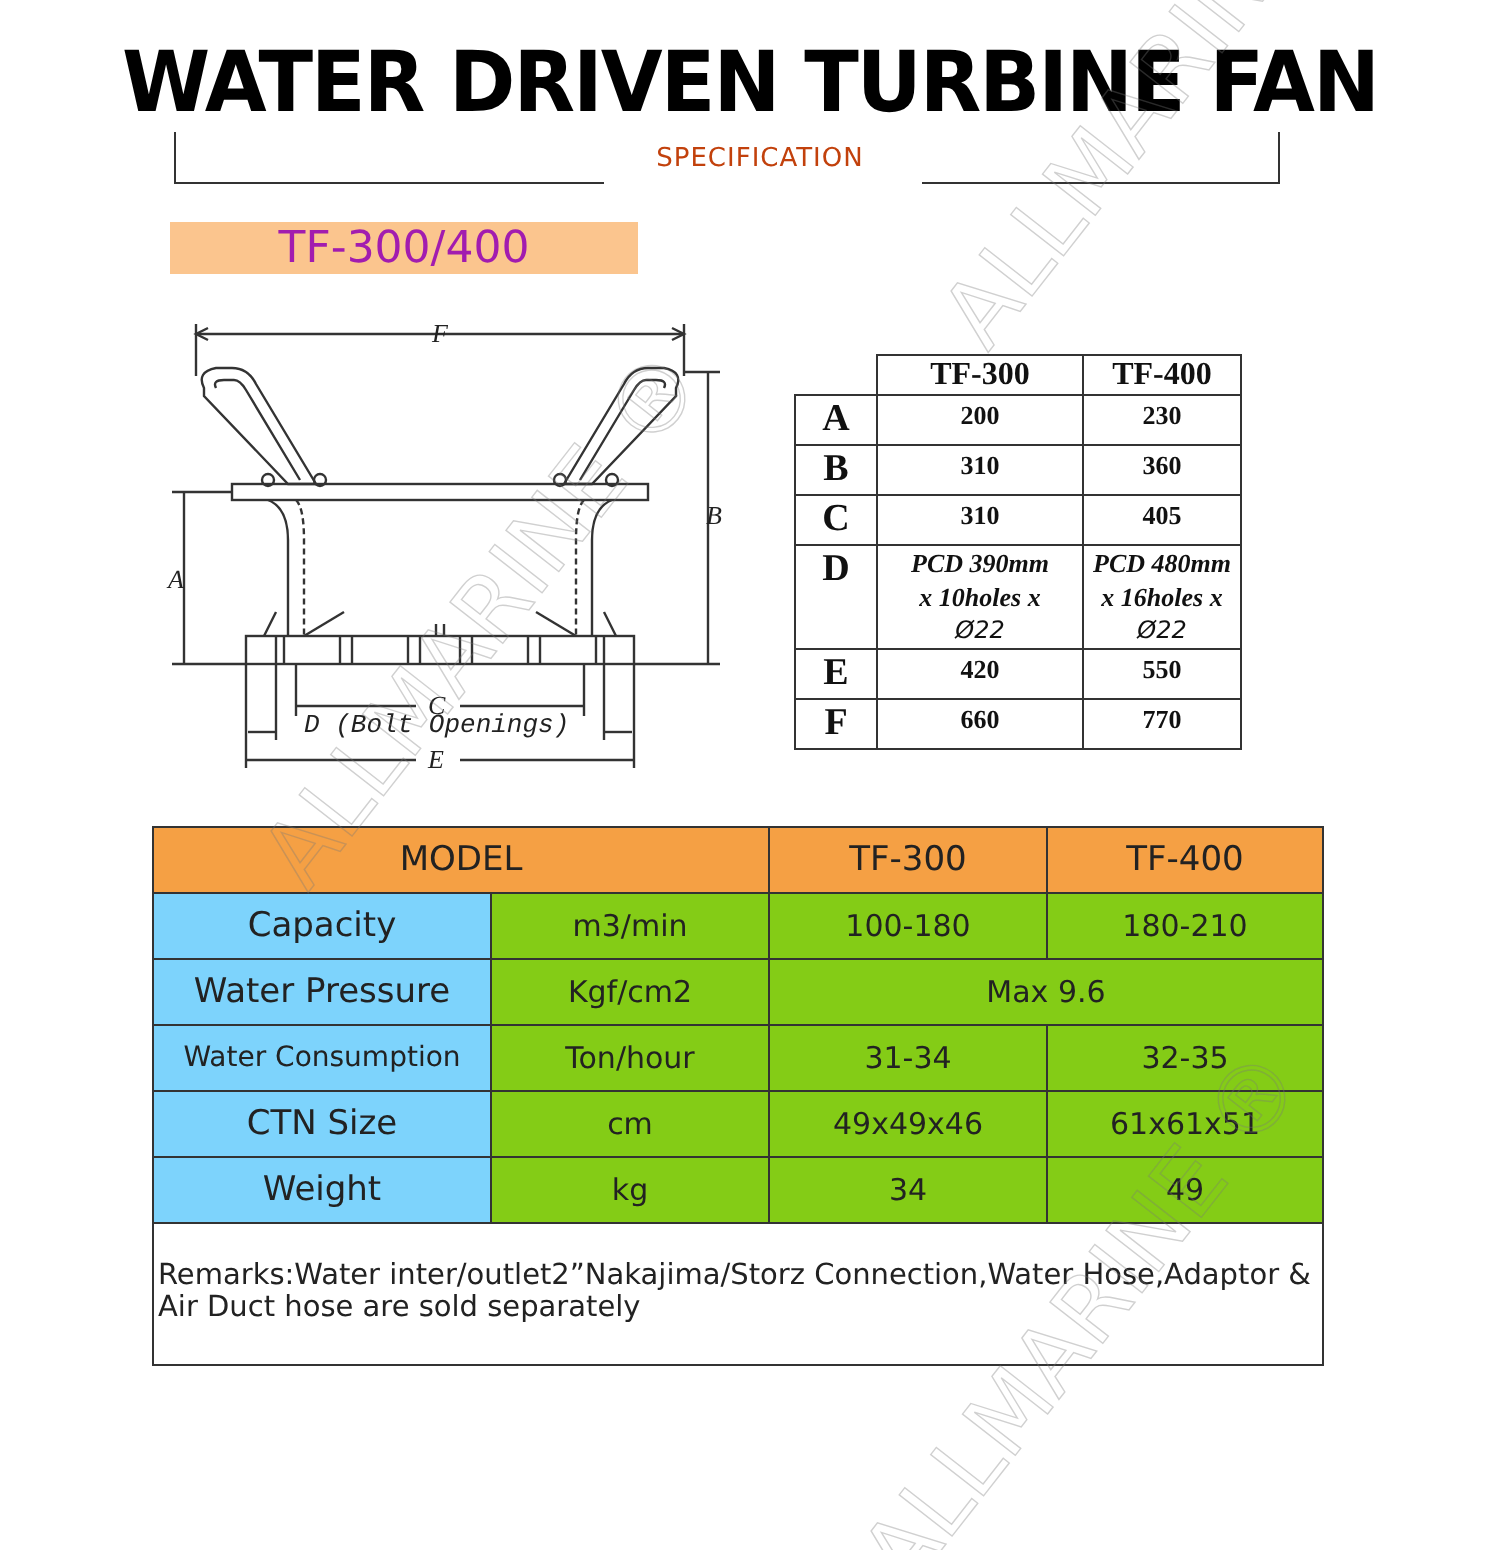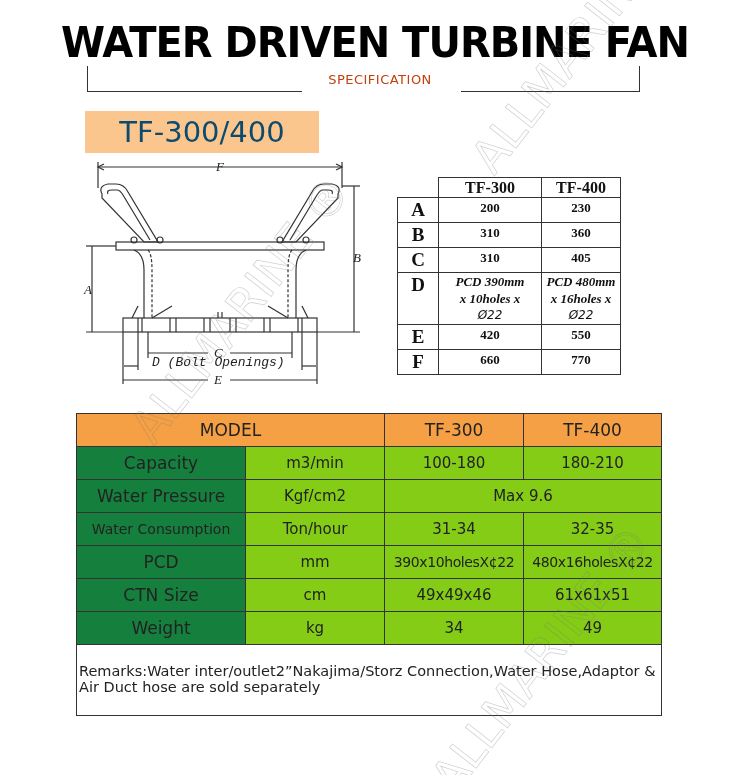--- a/index.html
+++ b/index.html
@@ -19,23 +19,23 @@
       position: absolute; left: 322px; top: 66px; width: 124px; height: 25px;
       border-right: 1.5px solid #333; border-bottom: 1.5px solid #333;
       left: 322px;
     }
     .spec-label {
       position: absolute; left: 300px; top: 72px; width: 160px; text-align: center;
       font-size: 13px; letter-spacing: 0.5px; color: #c2410c;
     }
 
     .model-box {
-      position: absolute; left: 85px; top: 111px; width: 234px; height: 42px;
+      position: absolute; left: 85px; top: 111px; width: 234px; height: 26px;
       background: #FBC58E; display: flex; align-items: center; justify-content: center;
-      font-size: 29px; color: #0c4a6e;
+      font-size: 22px; color: #a21caf;
     }
 
     .diagram { position: absolute; left: 80px; top: 158px; width: 290px; height: 232px; }
 
     .dim-table {
       position: absolute; left: 397px; top: 177px; border-collapse: collapse;
       font-family: "Liberation Serif", serif; font-size: 13px;
     }
     .dim-table td {
       border: 1.5px solid #333; text-align: center; padding: 0; vertical-align: top;
@@ -48,21 +48,21 @@
 
     .spec-table {
       position: absolute; left: 76px; top: 413px; border-collapse: collapse;
       font-family: "DejaVu Sans", sans-serif; font-size: 15px; color: #222;
     }
     .spec-table td {
       border: 1.5px solid #333; text-align: center; height: 32px; padding: 0;
       white-space: nowrap; overflow: hidden;
     }
     .spec-table tr.head td { background: #F5A044; font-size: 17px; margin-left: 36px; }
-    .spec-table td.label { background: #15803d; font-size: 17px; }
+    .spec-table td.label { background: #7dd3fc; font-size: 17px; }
     .spec-table td.label.small { font-size: 14px; }
     .spec-table td.unit, .spec-table td.val { background: #84cc16; }
     .spec-table td.val.tight { font-size: 14px; letter-spacing: -0.4px; }
     .spec-table td.remarks {
       text-align: left; font-size: 14.5px; line-height: 16px; height: 34px;
       white-space: normal; padding: 18px 2px; vertical-align: top;
     }
 
     .watermark {
       position: absolute; font-family: "DejaVu Sans", sans-serif; font-size: 46px;
@@ -234,26 +234,20 @@
     <td class="unit">Kgf/cm2</td>
     <td class="val" colspan="2">Max 9.6</td>
   </tr>
   <tr>
     <td class="label small">Water Consumption</td>
     <td class="unit">Ton/hour</td>
     <td class="val">31-34</td>
     <td class="val">32-35</td>
   </tr>
   <tr>
-    <td class="label">PCD</td>
-    <td class="unit">mm</td>
-    <td class="val tight">390x10holesX¢22</td>
-    <td class="val tight">480x16holesX¢22</td>
-  </tr>
-  <tr>
     <td class="label">CTN Size</td>
     <td class="unit">cm</td>
     <td class="val">49x49x46</td>
     <td class="val">61x61x51</td>
   </tr>
   <tr>
     <td class="label">Weight</td>
     <td class="unit">kg</td>
     <td class="val">34</td>
     <td class="val">49</td>

